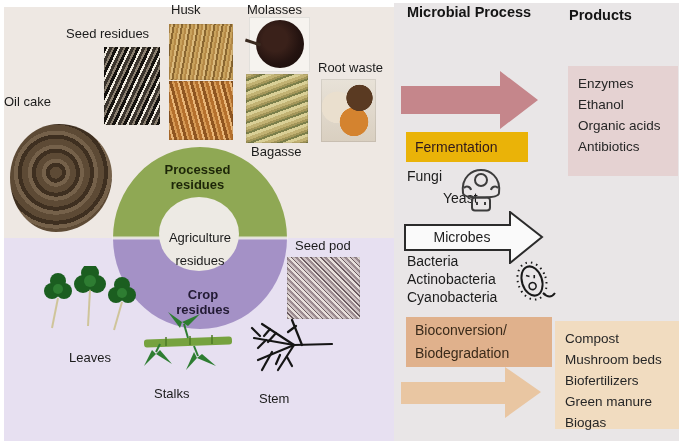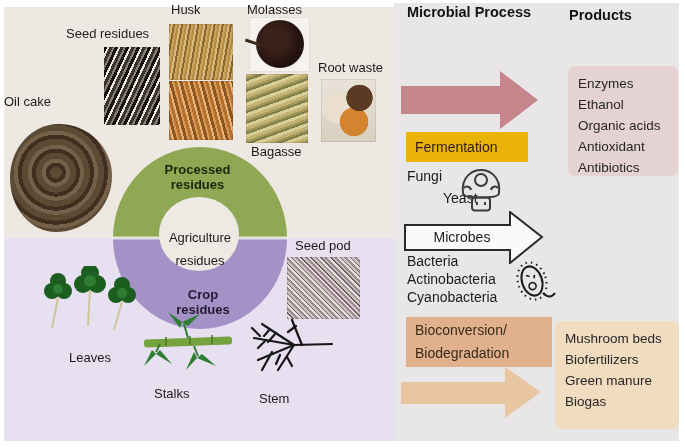--- a/index.html
+++ b/index.html
@@ -41,21 +41,21 @@
   
   .ring-lbl{font-weight:bold;font-size:13px;text-align:center;line-height:15px;}
   .ring-lbl-top{left:150px;top:162px;width:95px;color:#1d2608;}
   .ring-lbl-center{left:158px;top:226px;width:84px;font-size:13px;text-align:center;line-height:23px;color:#1a1a1a;}
   .ring-lbl-bottom{left:163px;top:287px;width:80px;color:#221a33;}
   
   .ferm-box{left:406px;top:132px;width:122px;height:30px;background:#eab308;
     font-size:14px;color:#30191c;line-height:30px;padding-left:9px;box-sizing:border-box;}
   .bio-box{left:406px;top:317px;width:146px;height:50px;background:#e0b18c;
     font-size:14px;color:#3a2a1a;line-height:23px;padding:2px 0 0 9px;box-sizing:border-box;}
-  .prod-box{box-sizing:border-box;padding:7px 0 0 10px;font-size:13.5px;color:#262626;line-height:21px;border-radius:7px;}
+  .prod-box{box-sizing:border-box;padding:7px 0 0 10px;font-size:13.5px;color:#262626;line-height:21px;}
   .prod-pink{left:568px;top:66px;width:110px;height:110px;background:#e5d2d2;}
   .prod-tan{left:555px;top:321px;width:124px;height:108px;background:#f1dcc0;}
   .microbes-txt{left:414px;top:229px;width:96px;text-align:center;font-size:14px;color:#1b1b1b;}
   .org-line{font-size:14px;color:#1b1b1b;white-space:nowrap;}
 </style>
 </head>
 <body>
 
 <div id="stage">
 
@@ -211,23 +211,23 @@
   </div>
 
   <svg class="abs" style="left:401px;top:367px;" width="140" height="51" viewBox="0 0 140 51">
     <polygon points="0,15 104,15 104,0 140,25 104,51 104,37 0,37" fill="#e9c6a2"></polygon>
   </svg>
 
   <div class="abs prod-box prod-pink">
     <div>Enzymes</div>
     <div>Ethanol</div>
     <div>Organic acids</div>
-    <div>Antioxidant</div>
     <div>Antibiotics</div>
   </div>
   <div class="abs prod-box prod-tan">
+    <div>Compost</div>
     <div>Mushroom beds</div>
     <div>Biofertilizers</div>
     <div>Green manure</div>
     <div>Biogas</div>
   </div>
 
 </div>
 
 </body></html>

